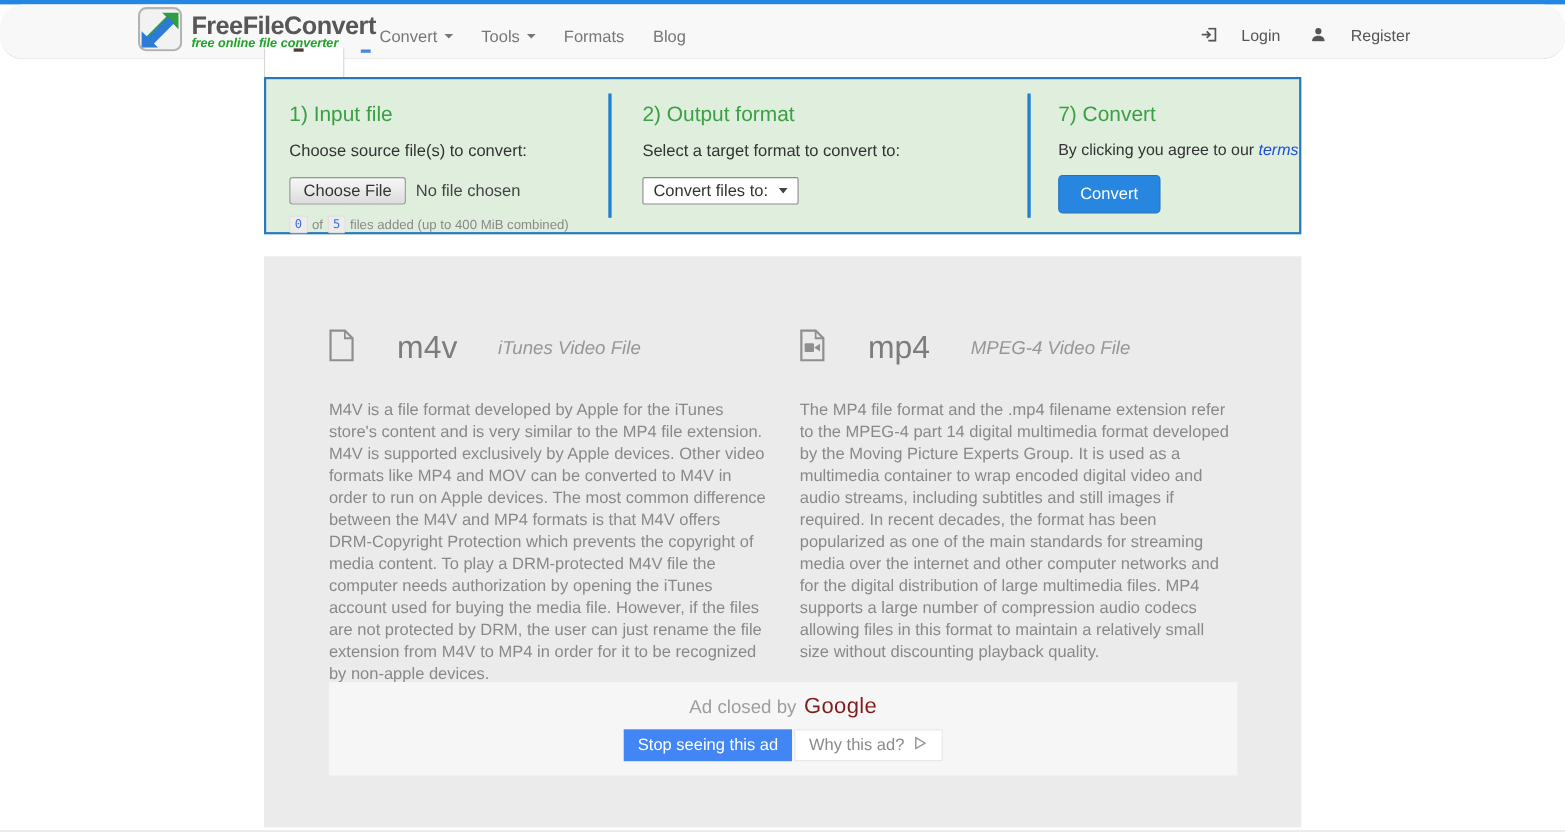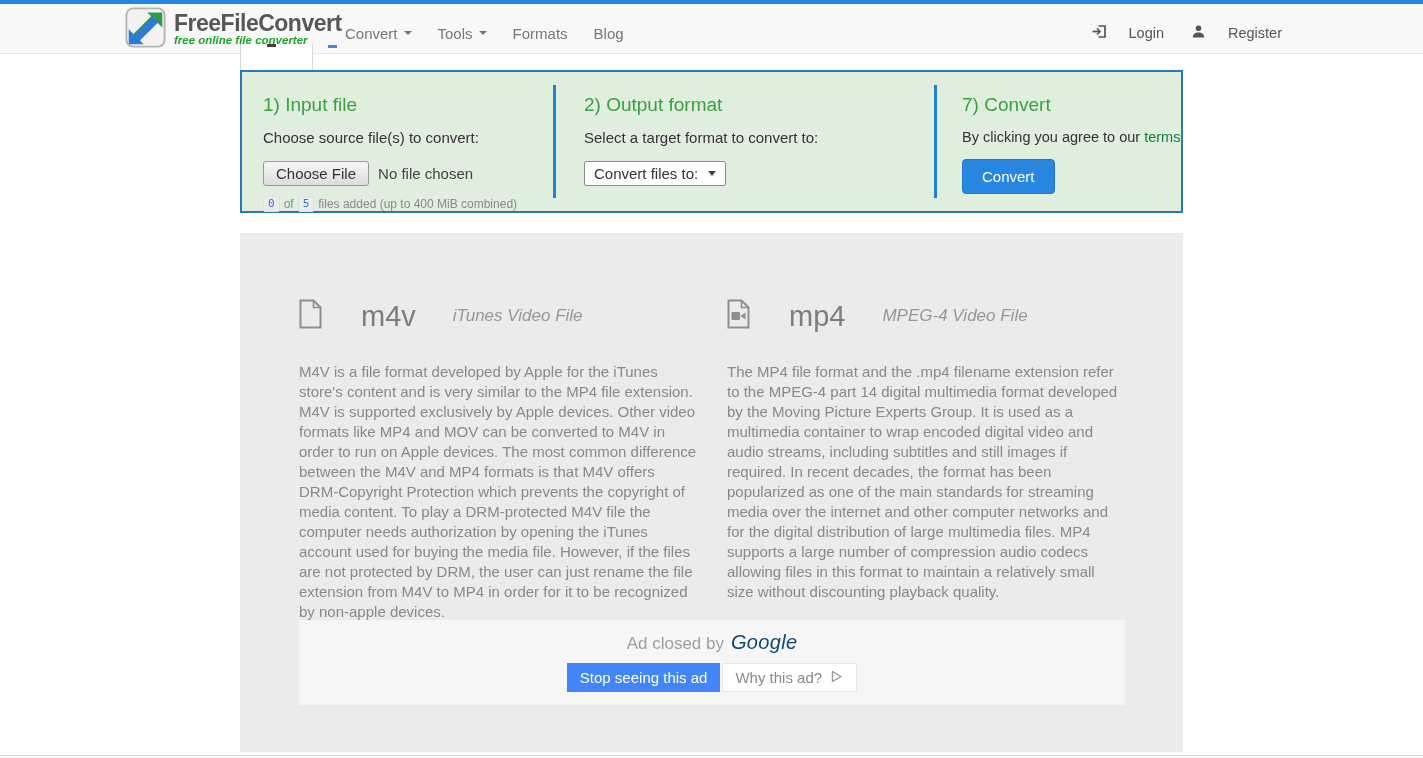--- a/index.html
+++ b/index.html
@@ -1,21 +1,21 @@
 <!DOCTYPE html>
 <html><head>
 <meta charset="utf-8">
 <style>
   * { margin:0; padding:0; box-sizing:border-box; }
   body { font-family:"Liberation Sans", sans-serif; background:#fff; }
   .page { position:relative; width:1423px; height:758px; background:#fff; overflow:hidden; }
 
   
   .top-strip { position:absolute; left:0; top:0; width:1423px; height:4px; background:#2386e2; }
-  .navbar { position:absolute; left:0; top:4px; width:1423px; height:50px; background:#f8f8f8; border-bottom:1px solid #e7e7e7; z-index:3; }
+  .navbar { position:absolute; left:0; top:4px; width:1423px; height:50px; background:#f8f8f8; border-bottom:1px solid #e7e7e7; z-index:3;border-radius:21px; }
   .brand { position:absolute; left:125px; top:4px; height:42px; display:flex; align-items:center; gap:8px; cursor:pointer; }
   .brand-text-title { font-size:23px; font-weight:bold; color:#575757; letter-spacing:-0.5px; line-height:22px; }
   .brand-text-tagline { font-size:11.5px; font-weight:bold; font-style:italic; color:#1fa32a; line-height:12px; }
   .nav-links { position:absolute; left:332px; top:4px; height:50px; display:flex; align-items:center; }
   .nav-link { padding:0 13px; font-size:15px; color:#777; text-decoration:none; display:flex; align-items:center; cursor:pointer; }
   .caret { display:inline-block; width:0; height:0; border-left:4px solid transparent; border-right:4px solid transparent; border-top:4px solid #777; margin-left:6px; }
   .nav-right { position:absolute; right:141px; top:4px; height:50px; display:flex; align-items:center; gap:28px; }
   .nav-auth { display:flex; align-items:center; gap:23px; font-size:14.5px; color:#555; cursor:pointer; }
 
   
@@ -32,36 +32,36 @@
   .step-title { font-size:19px; font-weight:400; color:#3ba045; margin-bottom:13px; }
   .step-instruction { font-size:15px; color:#333; margin-bottom:15px; }
   .file-row { display:flex; align-items:center; gap:9px; }
   .choose-file-btn { font-family:"Liberation Sans", sans-serif; font-size:15px; color:#333; background:linear-gradient(#f7f7f7,#dcdcdc); border:1px solid #999; border-radius:3px; padding:3px 12px; cursor:pointer; }
   .no-file-text { font-size:15px; color:#444; }
   .counter-line { margin-top:10px; font-size:12px; color:#8a8a8a; display:flex; align-items:center; gap:4px; }
   .counter-badge { display:inline-block; background:#ececec; border:1px solid #e0e0e0; border-radius:2px; color:#3b6fd4; font-family:"DejaVu Sans Mono", monospace; font-size:11px; line-height:14px; padding:0 4px; }
   .select-box { display:inline-flex; align-items:center; background:#fff; border:1px solid #8b8b8b; border-radius:2px; padding:3px 9px; font-size:15px; color:#333; cursor:pointer; }
   .select-caret { display:inline-block; width:0; height:0; border-left:4px solid transparent; border-right:4px solid transparent; border-top:5px solid #444; margin-left:10px; }
   .agree-line { font-size:14.5px; color:#333; margin-bottom:14px; }
-  .terms-link { color:#15803d; text-decoration:none; cursor:pointer; margin-left:4px; }
+  .terms-link { color:#1d4ed8; text-decoration:none; cursor:pointer; margin-left:4px;font-style:italic; }
   .convert-btn { background:#2787e0; color:#fff; border:1px solid #2173c4; border-radius:4px; font-family:"Liberation Sans", sans-serif; font-size:15px; padding:8px 19px; cursor:pointer; }
 
   
   .content { position:absolute; left:240px; top:233px; width:943px; height:519px; background:#ebebeb; }
   .format-cols { position:absolute; left:59px; top:0; width:826px; display:flex; gap:30px; }
   .format-col { width:398px; }
   .format-head { margin-top:66px; display:flex; align-items:center;gap:28px; }
   .format-ext { font-size:29px; color:#7d7d7d; margin-left:11px; }
   .format-name { font-size:17px; color:#979797; margin-left:9px;font-style:italic; }
   .format-desc { margin-top:29px; font-size:15px; line-height:20px; color:#898989; }
 
   
   .ad-box { position:absolute; left:59px; top:387px; width:826px; height:85px; background:#f6f6f6; text-align:center; }
   .ad-closed-line { padding-top:11px; font-size:17px; color:#9e9e9e; display:flex; justify-content:center; align-items:baseline; gap:7px; }
-  .ad-google { font-size:20px; color:#0c4a6e; letter-spacing:0.3px;font-style:italic; }
+  .ad-google { font-size:20px; color:#7f1d1d; letter-spacing:0.3px; }
   .ad-buttons { margin-top:9px; display:flex; justify-content:center; gap:2px; }
   .ad-stop-btn { background:#4285f4; color:#fff; border:none; font-family:"Liberation Sans", sans-serif; font-size:15px; padding:5px 13px; height:29px; cursor:pointer; }
   .ad-why-btn { background:#fff; color:#8a8a8a; border:1px solid #e5e5e5; font-family:"Liberation Sans", sans-serif; font-size:15px; padding:4px 12px; height:29px; display:flex; align-items:center; gap:7px; cursor:pointer; }
 
   .footer-line { position:absolute; left:0; top:755px; width:1423px; height:1px; background:#dcdcdc; }
 </style>
 </head>
 <body>
 
 <div class="page">

